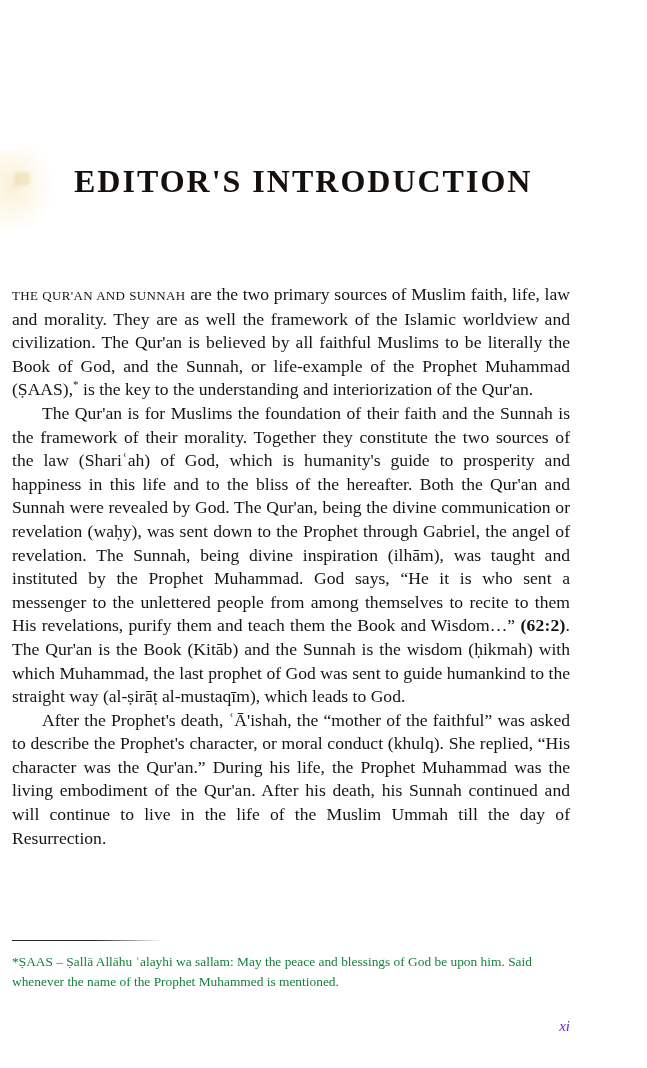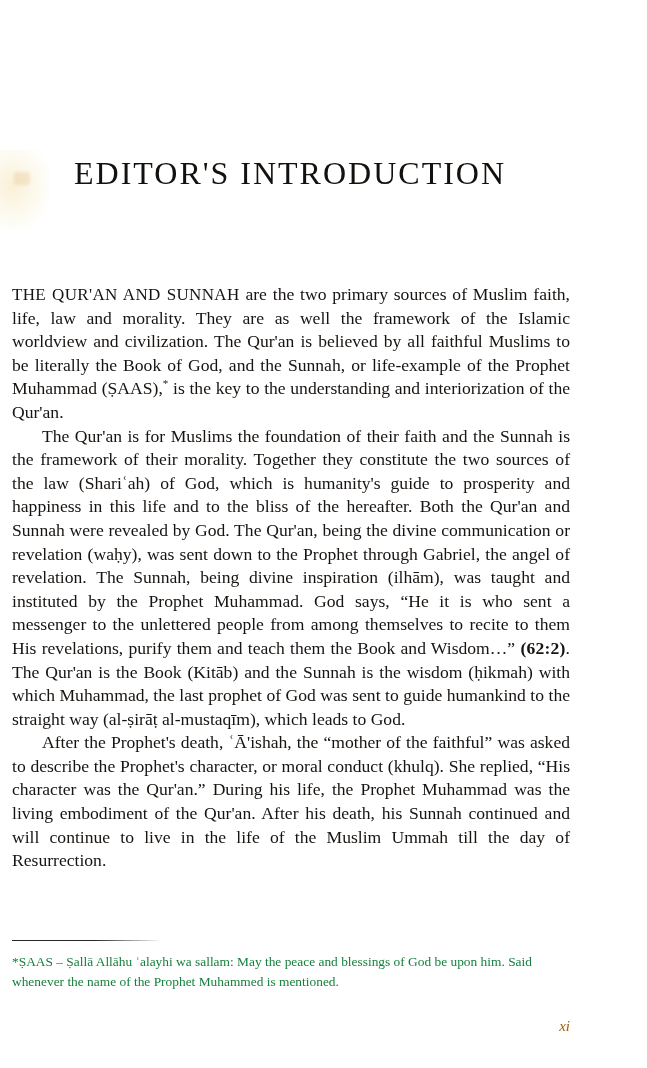--- a/index.html
+++ b/index.html
@@ -38,25 +38,25 @@
     height: 13px;
     background: rgba(214, 168, 96, 0.22);
     border-radius: 3px;
     filter: blur(1.6px);
     pointer-events: none;
   }
 
   .title {
     position: absolute;
     left: 74px;
-    top: 132px;
+    top: 140px;
     font-size: 32px;
     line-height: 40px;
     letter-spacing: 2.0px;
-    font-weight: 400;
+    font-weight: 700;
     white-space: nowrap;
     color: #14100d;
   }
 
   .body-block {
     position: absolute;
     left: 12px;
     top: 283px;
     width: 558px;
   }
@@ -69,21 +69,21 @@
     text-justify: inter-word;
     -webkit-hyphens: none;
     hyphens: none;
     color: #171310;
   }
   p.para + p.para {
     text-indent: 30px;
   }
 
   .smallcaps {
-    font-size: 17px;
+    font-size: 13px;
     letter-spacing: 0.35px;
     margin-top: 10px;
   }
   .ital { }
   .ref  { font-weight: 700; letter-spacing: 0.2px; }
   sup.fn {
     font-size: 11px;
     vertical-align: super;
     line-height: 0;
   }
@@ -113,21 +113,21 @@
   }
 
   .folio {
     position: absolute;
     left: 0;
     top: 1018px;
     width: 570px;
     text-align: right;
     font-size: 15px;
     font-style: italic;
-    color: #a16207;
+    color: #6d28d9;
   }
 </style>
 </head>
 <body>
 
 <div class="page">
 
   <div class="scan-stain"></div>
   <div class="scan-stain-dot"></div>
 

